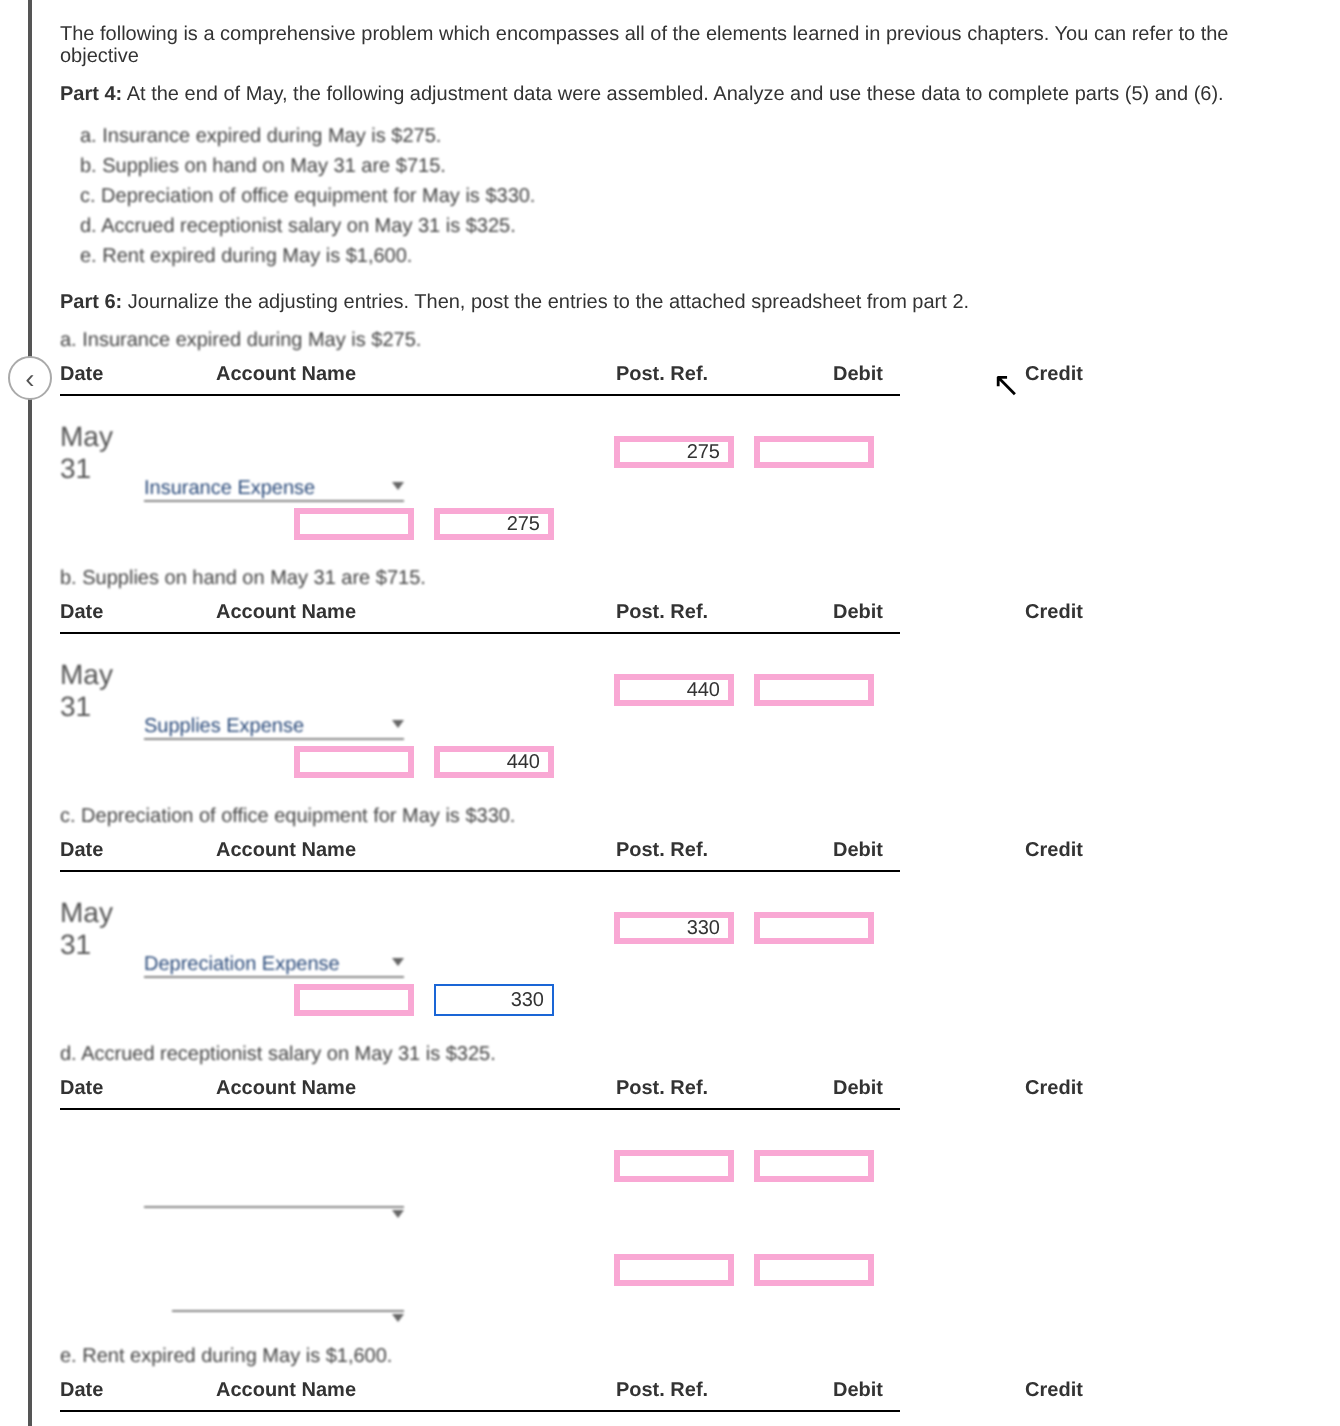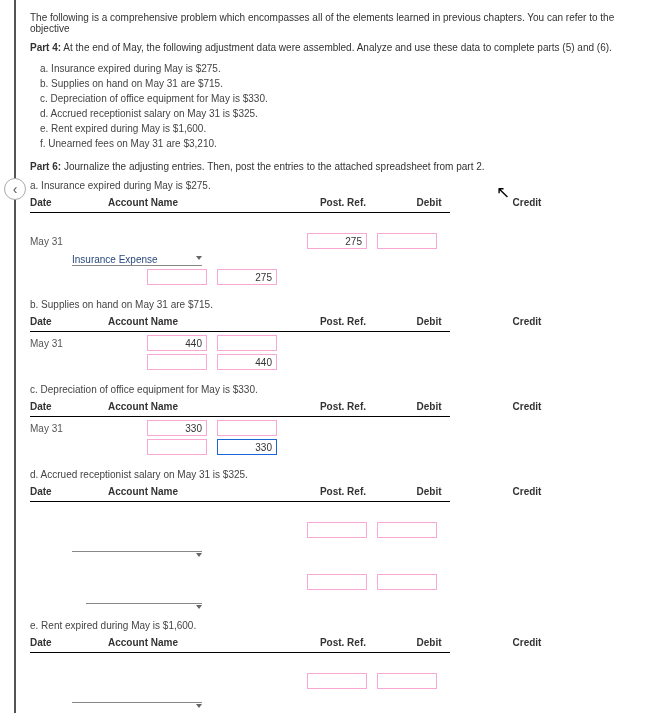--- a/index.html
+++ b/index.html
@@ -23,25 +23,25 @@
   .thead {
     display: flex;
     font-size: 10px;
     font-weight: bold;
     margin-bottom: 4px;
     filter: blur(0.3px);
     gap: 28px;
   }
   .col-date { width: 50px; }
   .col-acct { width: 160px; }
-  .col-post { width: 70px; text-align: right; }
+  .col-post { width: 70px; text-align: center; }
   .col-deb  { width: 70px; text-align: center; }
   .col-cred { width: 70px; text-align: center; }
   .row { display: flex; align-items: center; margin-bottom: 3px; font-size: 10px; }
-  .date-cell { width: 42px; font-size: 10px; color: #555; filter: blur(0.4px); }
+  .date-cell { width: 42px; font-size: 14px; color: #555; filter: blur(0.4px); }
   .acct-cell { width: 160px; position: relative; margin-top: 38px; }
   .acct-field {
     display: inline-block;
     min-width: 130px;
     border-bottom: 1px solid #888;
     font-size: 10px;
     color: #2a4a7a;
     filter: blur(0.4px);
     padding-right: 12px;
     position: relative;
@@ -53,21 +53,21 @@
     top: 2px;
     width: 0; height: 0;
     border-left: 3px solid transparent;
     border-right: 3px solid transparent;
     border-top: 4px solid #666;
   }
   .post-cell { width: 70px; }
   .num-box {
     width: 60px;
     height: 16px;
-    border: 1px solid #f9a8d4;
+    border: 3px solid #f9a8d4;
     display: inline-flex;
     align-items: center;
     justify-content: flex-end;
     padding-right: 4px;
     font-size: 10px;
     color: #333;
     background: #fff;
   }
   .num-box.hl { border: 1.5px solid #1a66d6; }
   .deb-cell, .cred-cell { width: 70px; display: flex; justify-content: center; }
@@ -129,21 +129,20 @@
   <b>Part 4:</b>
   <span>At the end of May, the following adjustment data were assembled. Analyze and use these data to complete parts (5) and (6).</span>
 </div>
 
 <div class="items">
   <div>a. Insurance expired during May is $275.</div>
   <div>b. Supplies on hand on May 31 are $715.</div>
   <div>c. Depreciation of office equipment for May is $330.</div>
   <div>d. Accrued receptionist salary on May 31 is $325.</div>
   <div>e. Rent expired during May is $1,600.</div>
-  <div>f. Unearned fees on May 31 are $3,210.</div>
 </div>
 
 <div class="part6">
   <b>Part 6:</b>
   <span>Journalize the adjusting entries. Then, post the entries to the attached spreadsheet from part 2.</span>
 </div>
 
 
 <div class="sec">
   <div class="subhead">a. Insurance expired during May is $275.</div>
@@ -189,20 +188,26 @@
   <div class="thead">
     <div class="col-date">Date</div>
     <div class="col-acct">Account Name</div>
     <div class="col-post">Post. Ref.</div>
     <div class="col-deb">Debit</div>
     <div class="col-cred">Credit</div>
   </div>
   <hr class="div">
   <div class="row">
     <div class="date-cell">May 31</div>
+    <div class="acct-cell">
+      <span class="acct-field">
+        <span>Supplies Expense</span>
+        <span class="dd-arrow"></span>
+      </span>
+    </div>
     <div class="post-cell"></div>
     <div class="deb-cell">
         <span class="num-box">440</span>
       </div>
     <div class="cred-cell">
         <span class="num-box"></span>
       </div>
   </div>
   <div class="row">
     <div class="date-cell"></div>
@@ -222,20 +227,26 @@
   <div class="thead">
     <div class="col-date">Date</div>
     <div class="col-acct">Account Name</div>
     <div class="col-post">Post. Ref.</div>
     <div class="col-deb">Debit</div>
     <div class="col-cred">Credit</div>
   </div>
   <hr class="div">
   <div class="row">
     <div class="date-cell">May 31</div>
+    <div class="acct-cell">
+      <span class="acct-field">
+        <span>Depreciation Expense</span>
+        <span class="dd-arrow"></span>
+      </span>
+    </div>
     <div class="post-cell"></div>
     <div class="deb-cell">
         <span class="num-box">330</span>
       </div>
     <div class="cred-cell">
         <span class="num-box"></span>
       </div>
   </div>
   <div class="row">
     <div class="date-cell"></div>

